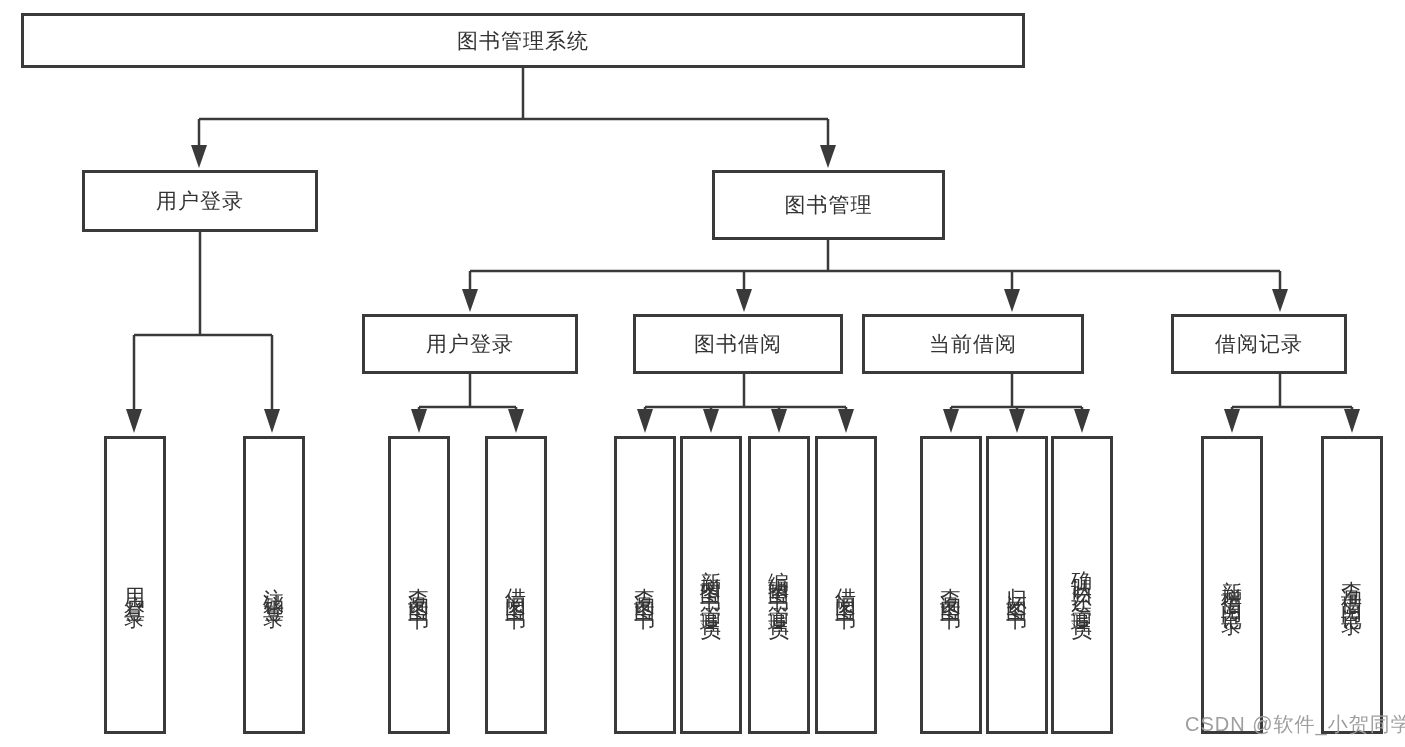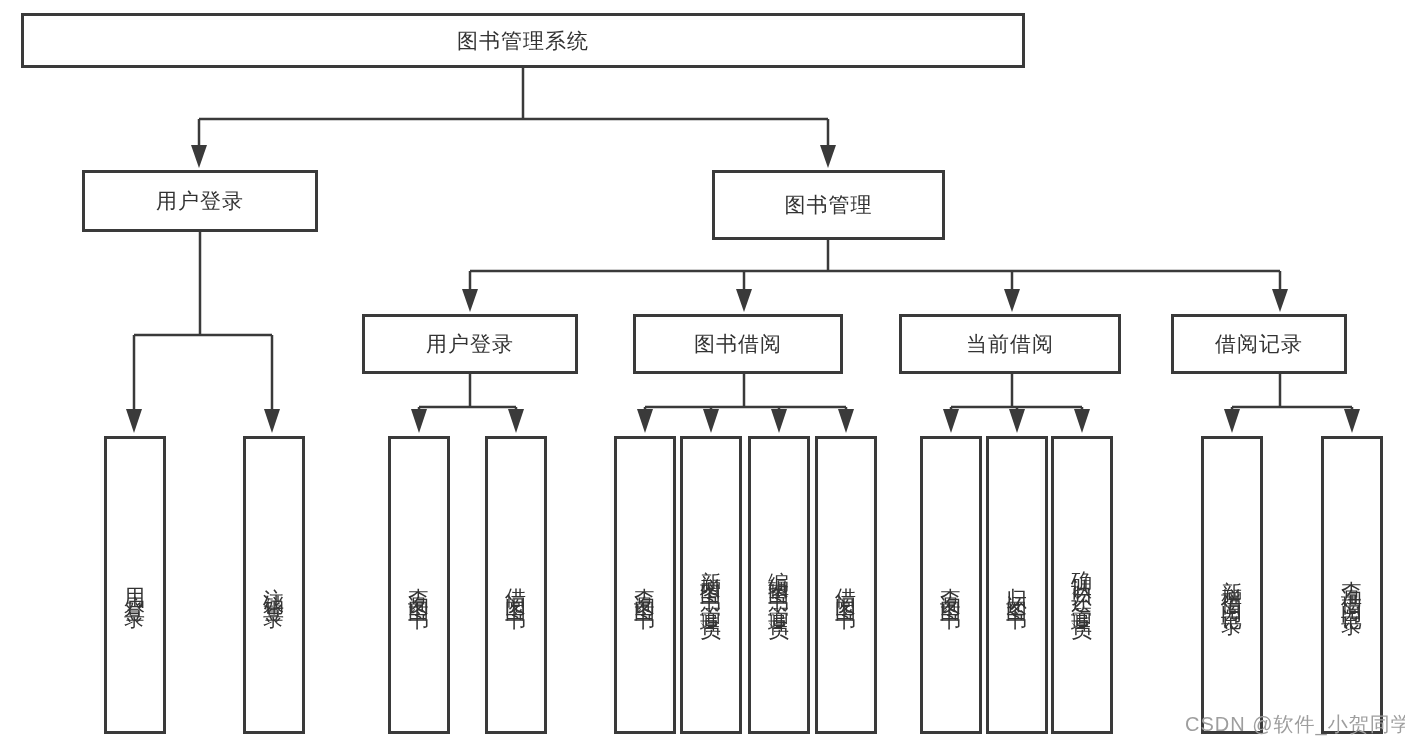--- a/index.html
+++ b/index.html
@@ -48,21 +48,21 @@
     white-space: nowrap;
   }
   
   .n-root  { left: 21px;  top: 13px;  width: 1004px; height: 55px; }
   
   .n-l2-0  { left: 82px;  top: 170px; width: 236px;  height: 62px; }
   .n-l2-1  { left: 712px; top: 170px; width: 233px;  height: 70px; }
   
   .n-l3-0  { left: 362px;  top: 314px; width: 216px; height: 60px; }
   .n-l3-1  { left: 633px;  top: 314px; width: 210px; height: 60px; }
-  .n-l3-2  { left: 899px;  top: 314px; width: 222px; height: 60px; }
+  .n-l3-2  { left: 862px;  top: 314px; width: 222px; height: 60px; }
   .n-l3-3  { left: 1171px; top: 314px; width: 176px; height: 60px; }
   
   .leaf { top: 436px; width: 62px; height: 298px; }
   .n-leaf-0  { left: 104px; }
   .n-leaf-1  { left: 243px; }
   .n-leaf-2  { left: 388px; }
   .n-leaf-3  { left: 485px; }
   .n-leaf-4  { left: 614px; }
   .n-leaf-5  { left: 680px; }
   .n-leaf-6  { left: 748px; }

